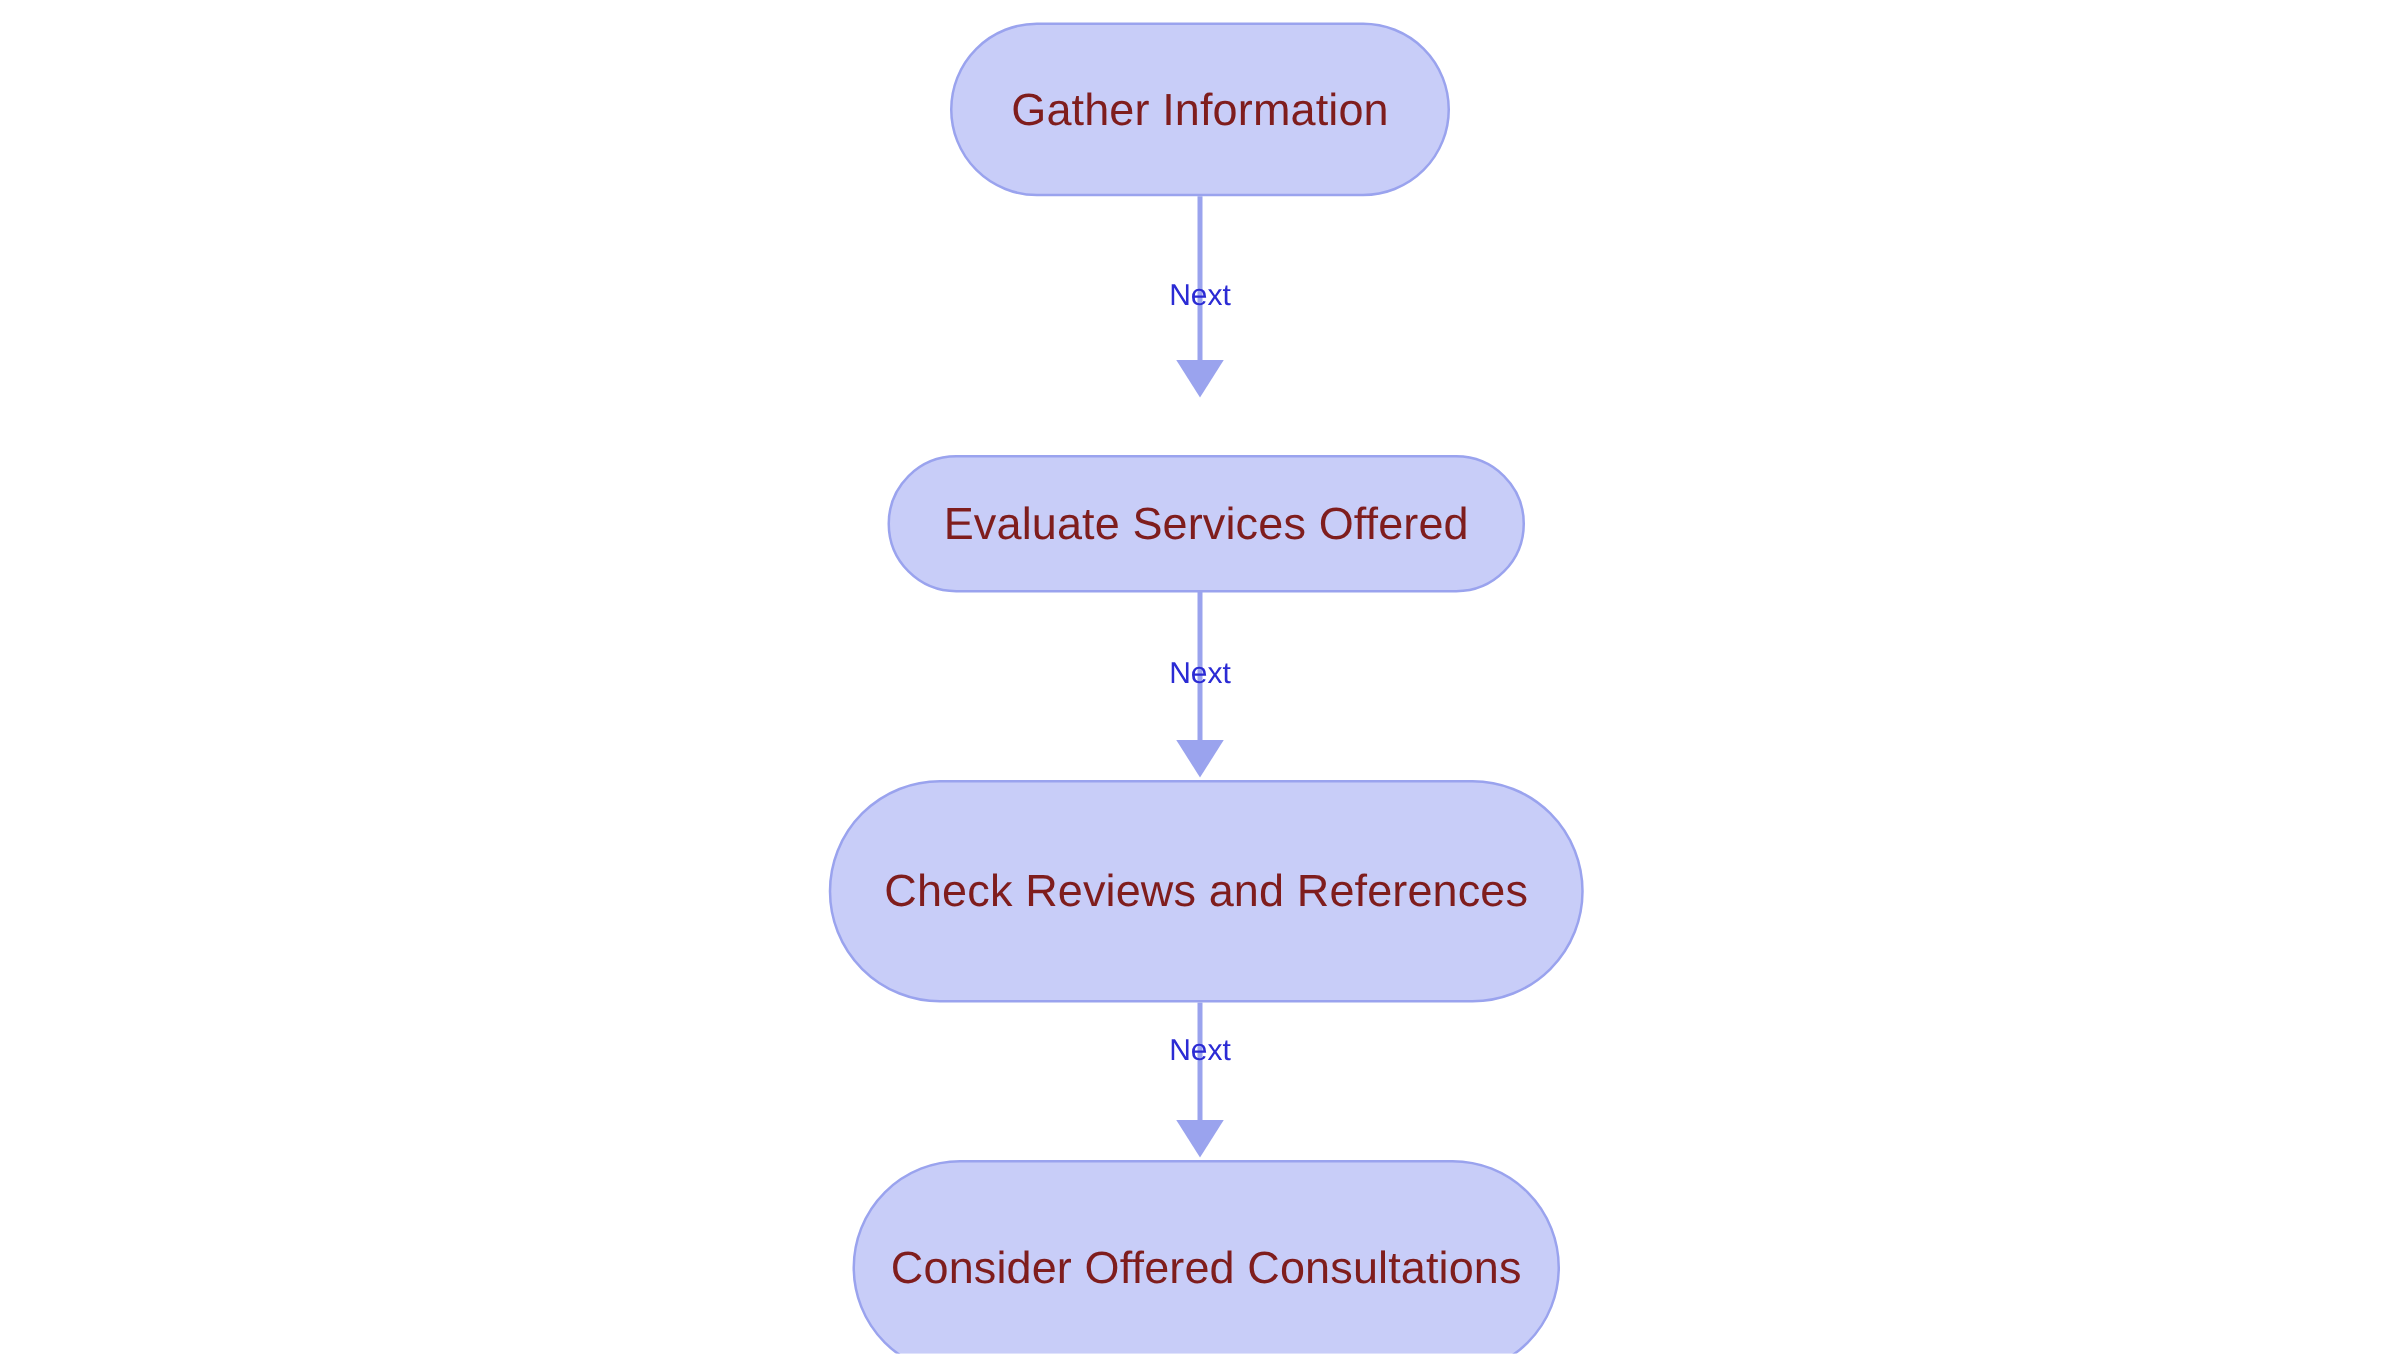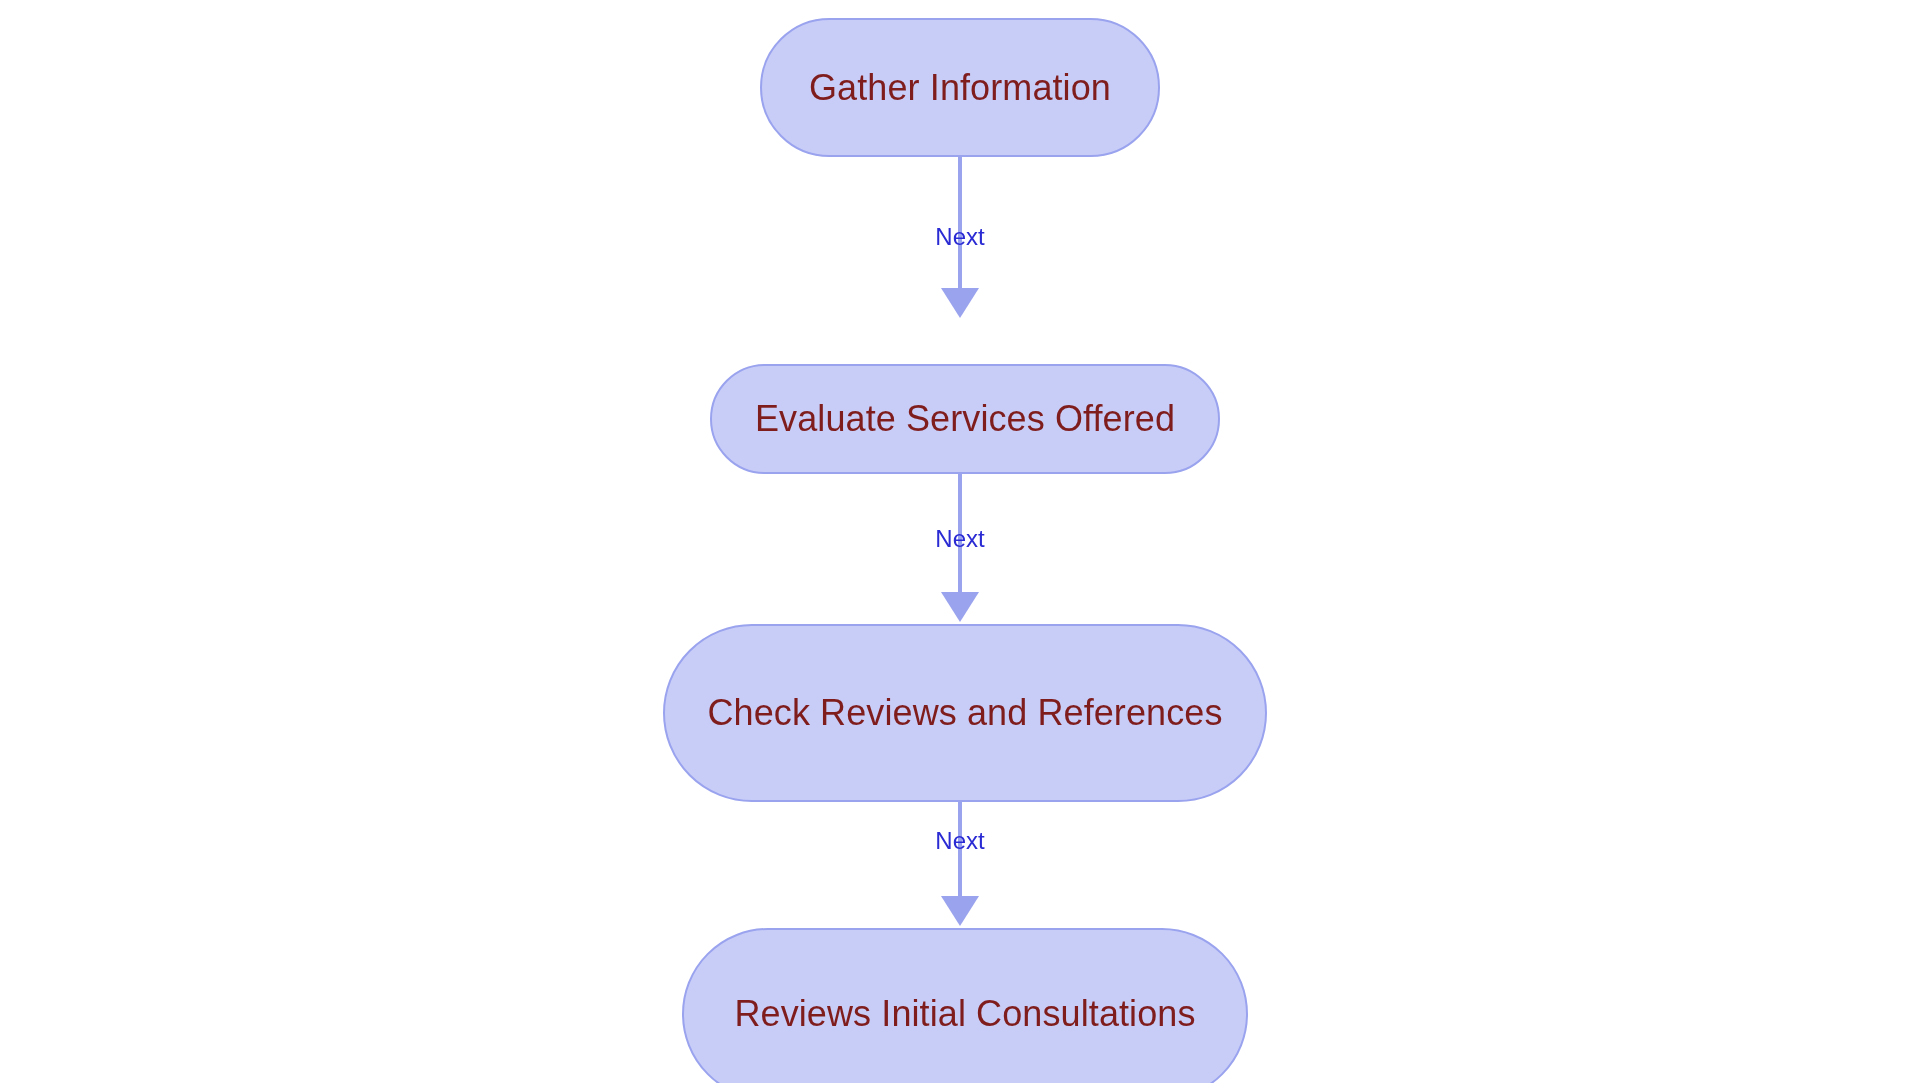--- a/index.html
+++ b/index.html
@@ -98,16 +98,16 @@
 
   <div class="node" id="node-1">
     <span class="node-label">Evaluate Services Offered</span>
   </div>
 
   <div class="node" id="node-2">
     <span class="node-label">Check Reviews and References</span>
   </div>
 
   <div class="node" id="node-3">
-    <span class="node-label">Reviews Initial Consultations</span>
+    <span class="node-label">Consider Offered Consultations</span>
   </div>
 
 </div>
 
 </body></html>

